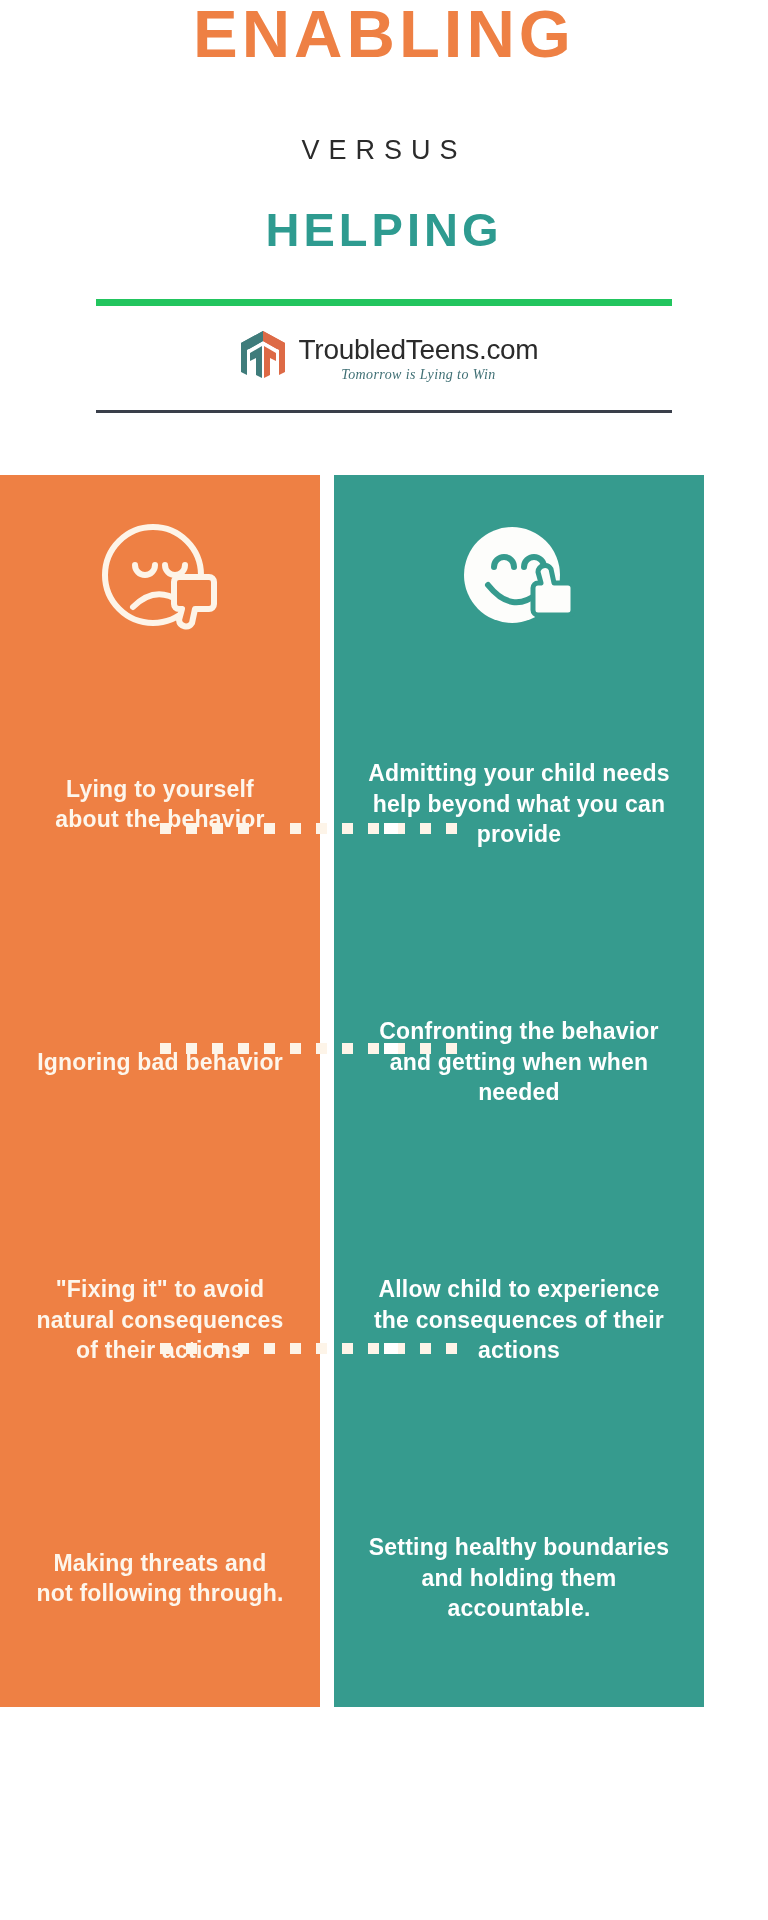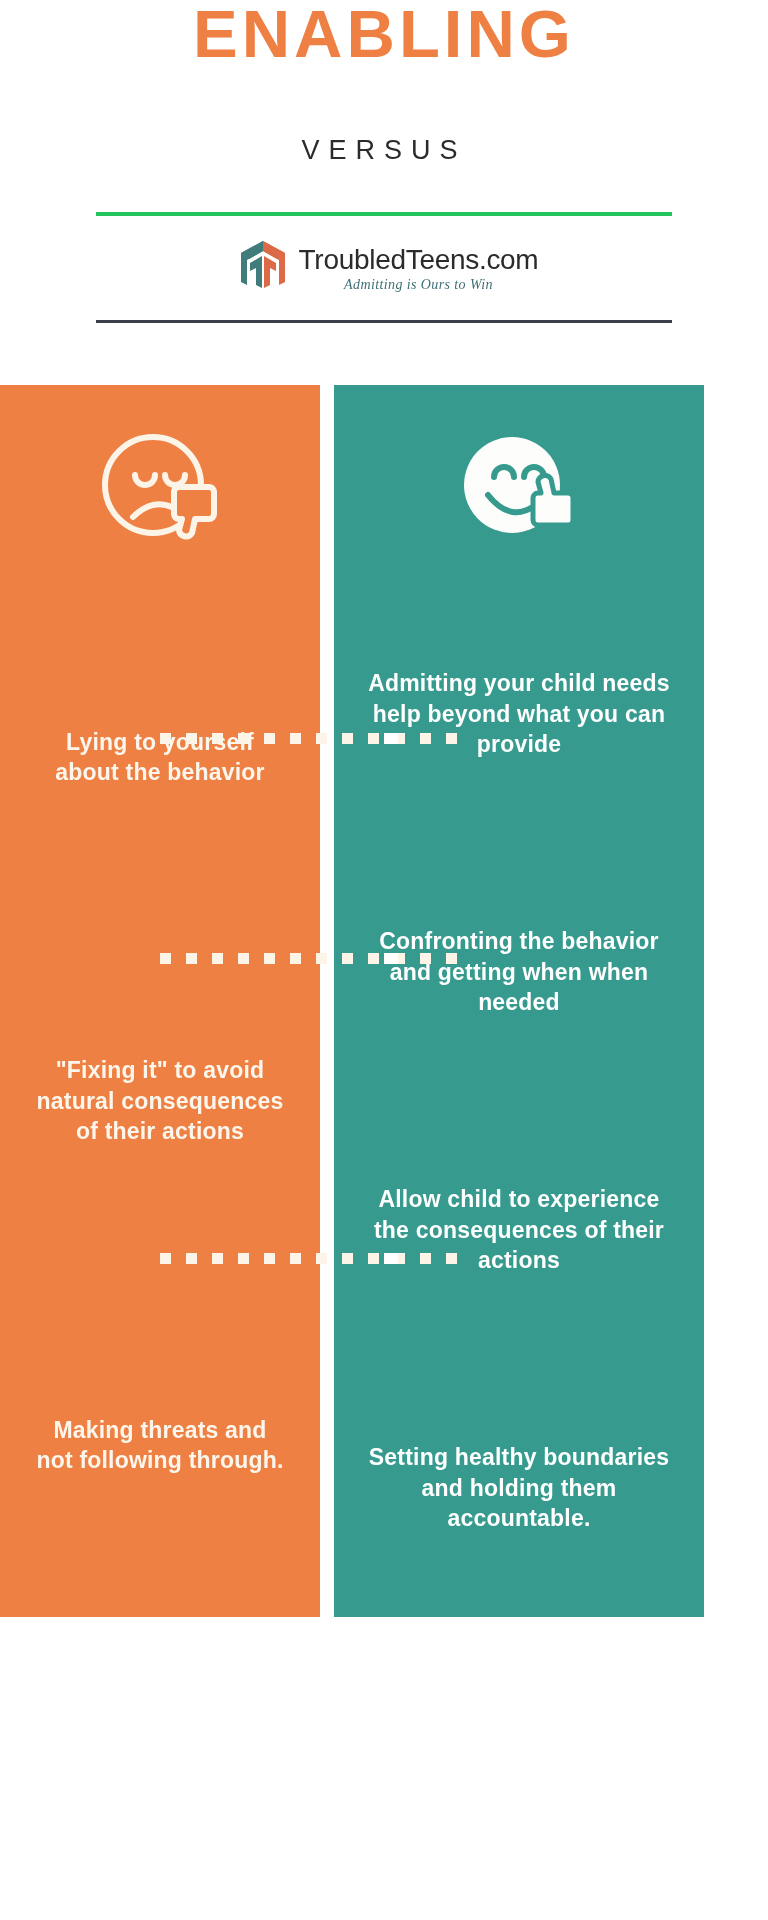--- a/index.html
+++ b/index.html
@@ -51,21 +51,21 @@
     letter-spacing: 4px;
     color: #2E9B90;
     line-height: 1;
     font-family: "Liberation Sans", sans-serif;
   }
 
   
   .logo-block {
     margin: 46px auto 0 auto;
     width: 576px;
-    border-top: 4px solid #22c55e;
+    border-top: 7px solid #22c55e;
     border-bottom: 3px solid #3a3f4a;
     padding: 22px 0 20px 0;
     display: flex;
     align-items: center;
     justify-content: center;
     gap: 3px;
   }
 
   .logo-mark { width: 66px; height: 62px; flex: none; }
 
@@ -176,36 +176,37 @@
   .d3 { top: 868px; }
 </style>
 </head>
 <body>
 
 <div class="page">
 
   <div class="header">
     <div class="title-enabling">ENABLING</div>
     <div class="title-versus">VERSUS</div>
+    <div class="title-helping">HELPING</div>
   </div>
 
   <div class="logo-block">
     <span class="logo-mark">
       <svg viewBox="0 0 66 62" width="66" height="62" aria-hidden="true">
         <path d="M33 3 L11 15 L11 44 L17 47 L17 22 L33 13 Z" fill="#3F7C7B"></path>
         <path d="M11 15 L33 3 L33 13 L19 21 Z" fill="#3F7C7B"></path>
         <path d="M20 25 L32 18 L32 50 L26 47 L26 30 L20 33 Z" fill="#3F7C7B"></path>
         <path d="M33 3 L55 15 L55 44 L49 47 L49 22 L33 13 Z" fill="#DD6A46"></path>
         <path d="M55 15 L33 3 L33 13 L47 21 Z" fill="#DD6A46"></path>
         <path d="M46 25 L34 18 L34 50 L40 47 L40 30 L46 33 Z" fill="#DD6A46"></path>
       </svg>
     </span>
     <span class="logo-text-wrap">
       <span class="logo-wordmark">TroubledTeens.com</span>
-      <span class="logo-tagline">Admitting is Ours to Win</span>
+      <span class="logo-tagline">Tomorrow is Lying to Win</span>
     </span>
   </div>
 
   <div class="panels">
 
     <div class="col col-left">
       <div class="icon-zone">
         <span>
           <svg viewBox="0 0 130 120" width="130" height="120" aria-hidden="true">
             <circle cx="58" cy="60" r="48" fill="none" stroke="#FDF4E8" stroke-width="6"></circle>
@@ -214,20 +215,23 @@
             <path d="M38 92 q22 -22 46 -6" fill="none" stroke="#FDF4E8" stroke-width="6" stroke-linecap="round"></path>
             <path d="M84 62 h30 a5 5 0 0 1 5 5 v22 a5 5 0 0 1 -5 5 h-14 l-3 14 a7 7 0 0 1 -13 -3 l3 -11 h-3 a5 5 0 0 1 -5 -5 v-22 a5 5 0 0 1 5 -5 z" fill="#EE8044" stroke="#FDF4E8" stroke-width="6" stroke-linejoin="round"></path>
           </svg>
         </span>
       </div>
       <div class="items">
         <div class="item">
           <span class="item-text">Lying to yourself about the behavior</span>
         </div>
         <div class="item">
+          <span class="item-text">Ignoring bad behavior</span>
+        </div>
+        <div class="item">
           <span class="item-text">"Fixing it" to avoid natural consequences of their actions</span>
         </div>
         <div class="item">
           <span class="item-text">Making threats and not following through.</span>
         </div>
       </div>
     </div>
 
     <div class="col-gap"></div>
 

